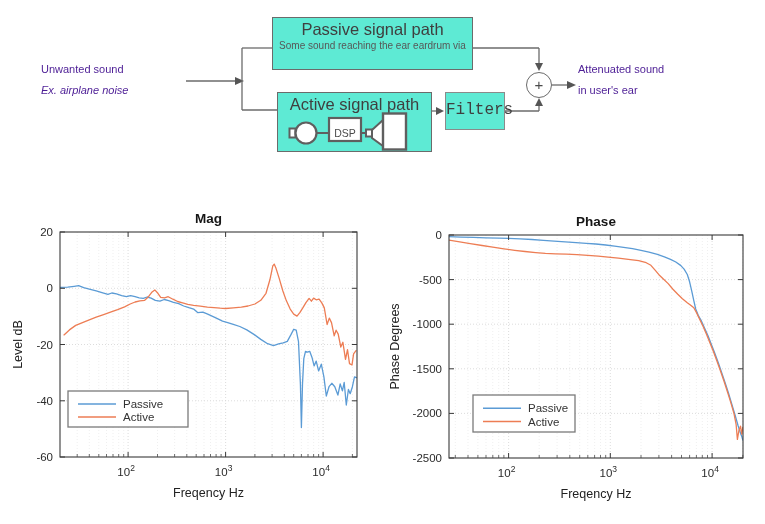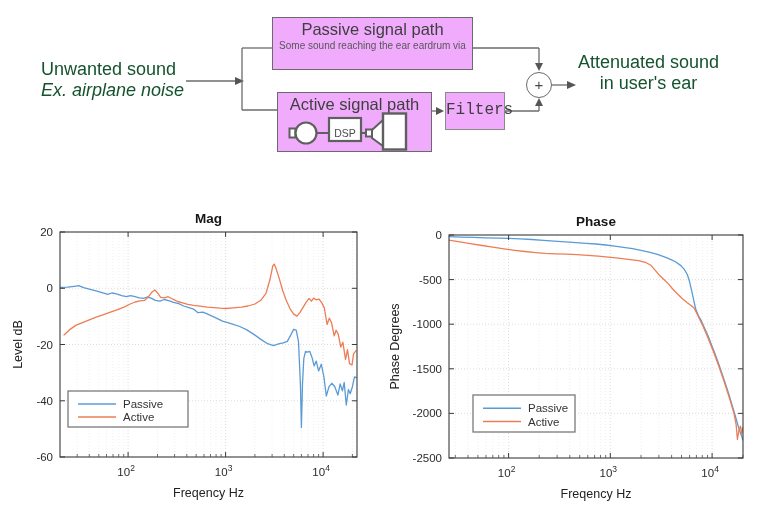--- a/index.html
+++ b/index.html
@@ -1,21 +1,21 @@
 <!DOCTYPE html>
 <html><head>
 <meta charset="utf-8">
 <style>
   html,body{margin:0;padding:0;background:#fff;}
   #canvas{position:relative;width:765px;height:524px;background:#fff;overflow:hidden;
           font-family:"Liberation Sans",sans-serif;}
   
-  .dg-text{position:absolute;color:#14532d;font-size:18px;line-height:21px;}
+  .dg-text{position:absolute;color:#4c1d95;font-size:11px;line-height:21px;}
   .italic{font-style:italic;}
-  .dg-box{position:absolute;border:1.6px solid #6b6b6b;background:#f0abfc;box-sizing:border-box;text-align:center;}
+  .dg-box{position:absolute;border:1.6px solid #6b6b6b;background:#5eead4;box-sizing:border-box;text-align:center;}
   .box-title{color:#3f3f3f;font-size:16.5px;line-height:20px;margin-top:1px;}
   .box-sub{color:#575757;font-size:10px;line-height:11px;margin-top:1px;}
   #filters-box{border-width:1.3px;border-color:#8a8a8a;}
   #filters-label{font-size:16px;line-height:34px;color:#3f3f3f;}
   #sum-circle{position:absolute;left:526px;top:72px;width:26px;height:26px;border:1.5px solid #6b6b6b;
               border-radius:50%;box-sizing:border-box;background:#fff;text-align:center;}
   #sum-plus{font-size:15px;line-height:23px;color:#4a4a4a;}
   #diagram-lines{position:absolute;left:0;top:0;}
   #diagram-lines line{stroke:#6b6b6b;stroke-width:1.3;}
   #diagram-lines polygon{fill:#555;}
@@ -85,21 +85,21 @@
   </div>
 
   <div class="dg-box" id="filters-box" style="left:445px;top:92px;width:60px;height:38px;font-family:Liberation Mono, monospace;">
     <div id="filters-label">Filters</div>
   </div>
 
   <div id="sum-circle">
     <div id="sum-plus">+</div>
   </div>
 
-  <div class="dg-text" style="left:578px;top:52px;text-align:center;">
+  <div class="dg-text" style="left:578px;top:59px;">
     <div>Attenuated sound</div>
     <div>in user's ear</div>
   </div>
 
   <svg id="chart-mag" class="chart" width="382" height="329" style="left: 0px;">
       <line x1="77.2" y1="37" x2="77.2" y2="262" class="minorgrid"></line>
       <line x1="89.3" y1="37" x2="89.3" y2="262" class="minorgrid"></line>
       <line x1="98.8" y1="37" x2="98.8" y2="262" class="minorgrid"></line>
       <line x1="106.5" y1="37" x2="106.5" y2="262" class="minorgrid"></line>
       <line x1="113.0" y1="37" x2="113.0" y2="262" class="minorgrid"></line>

